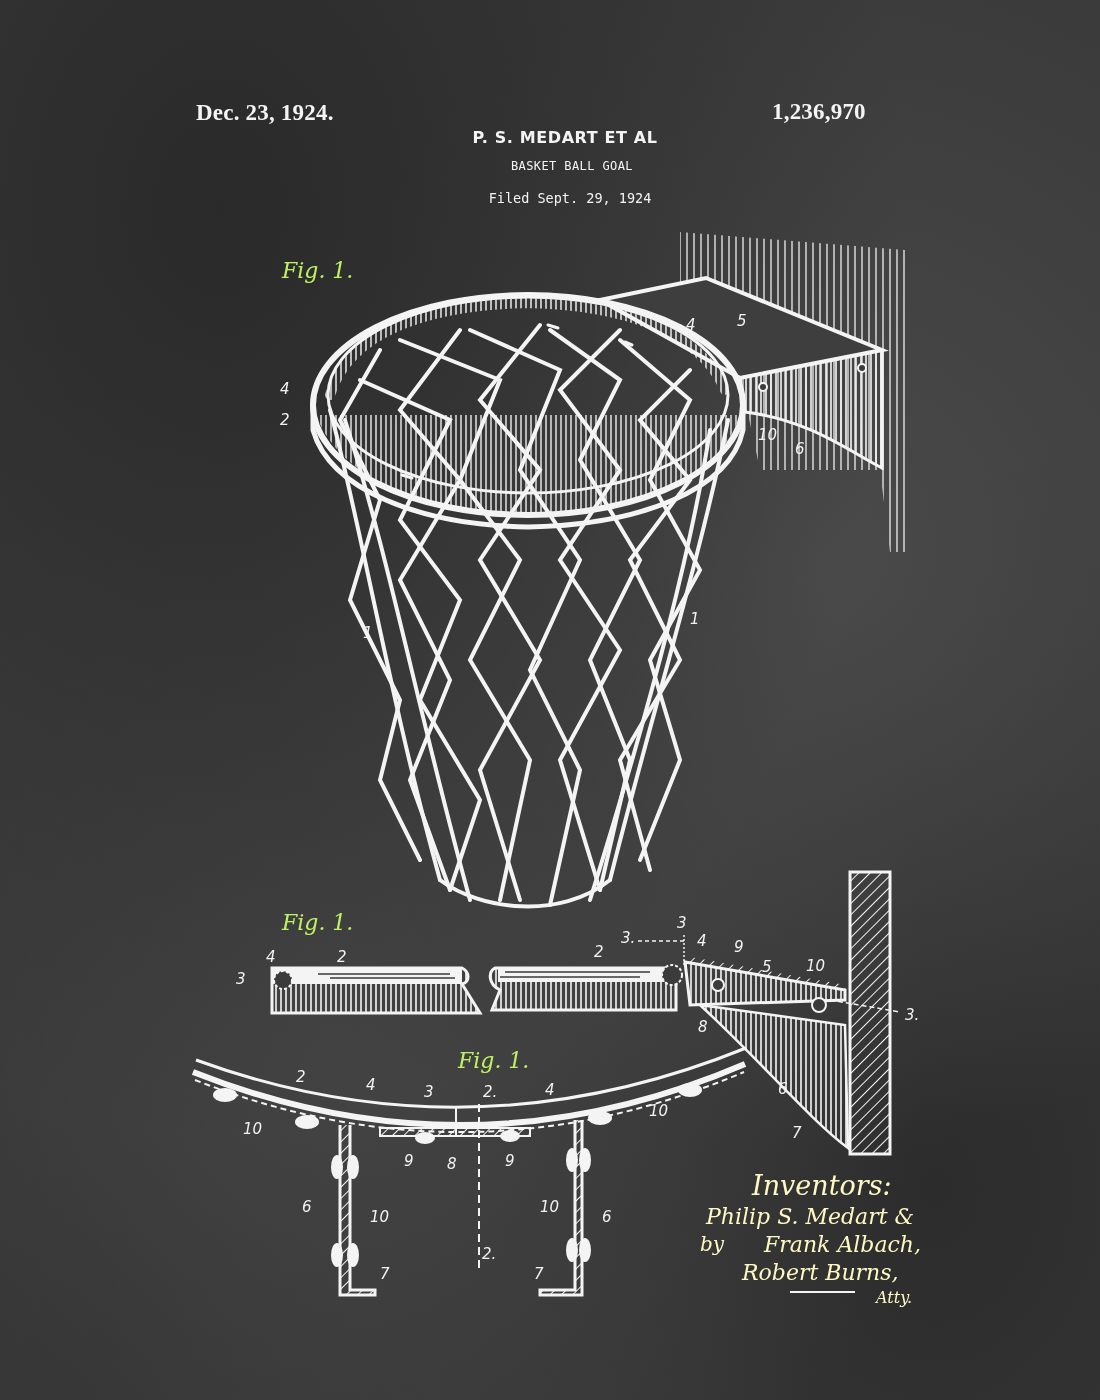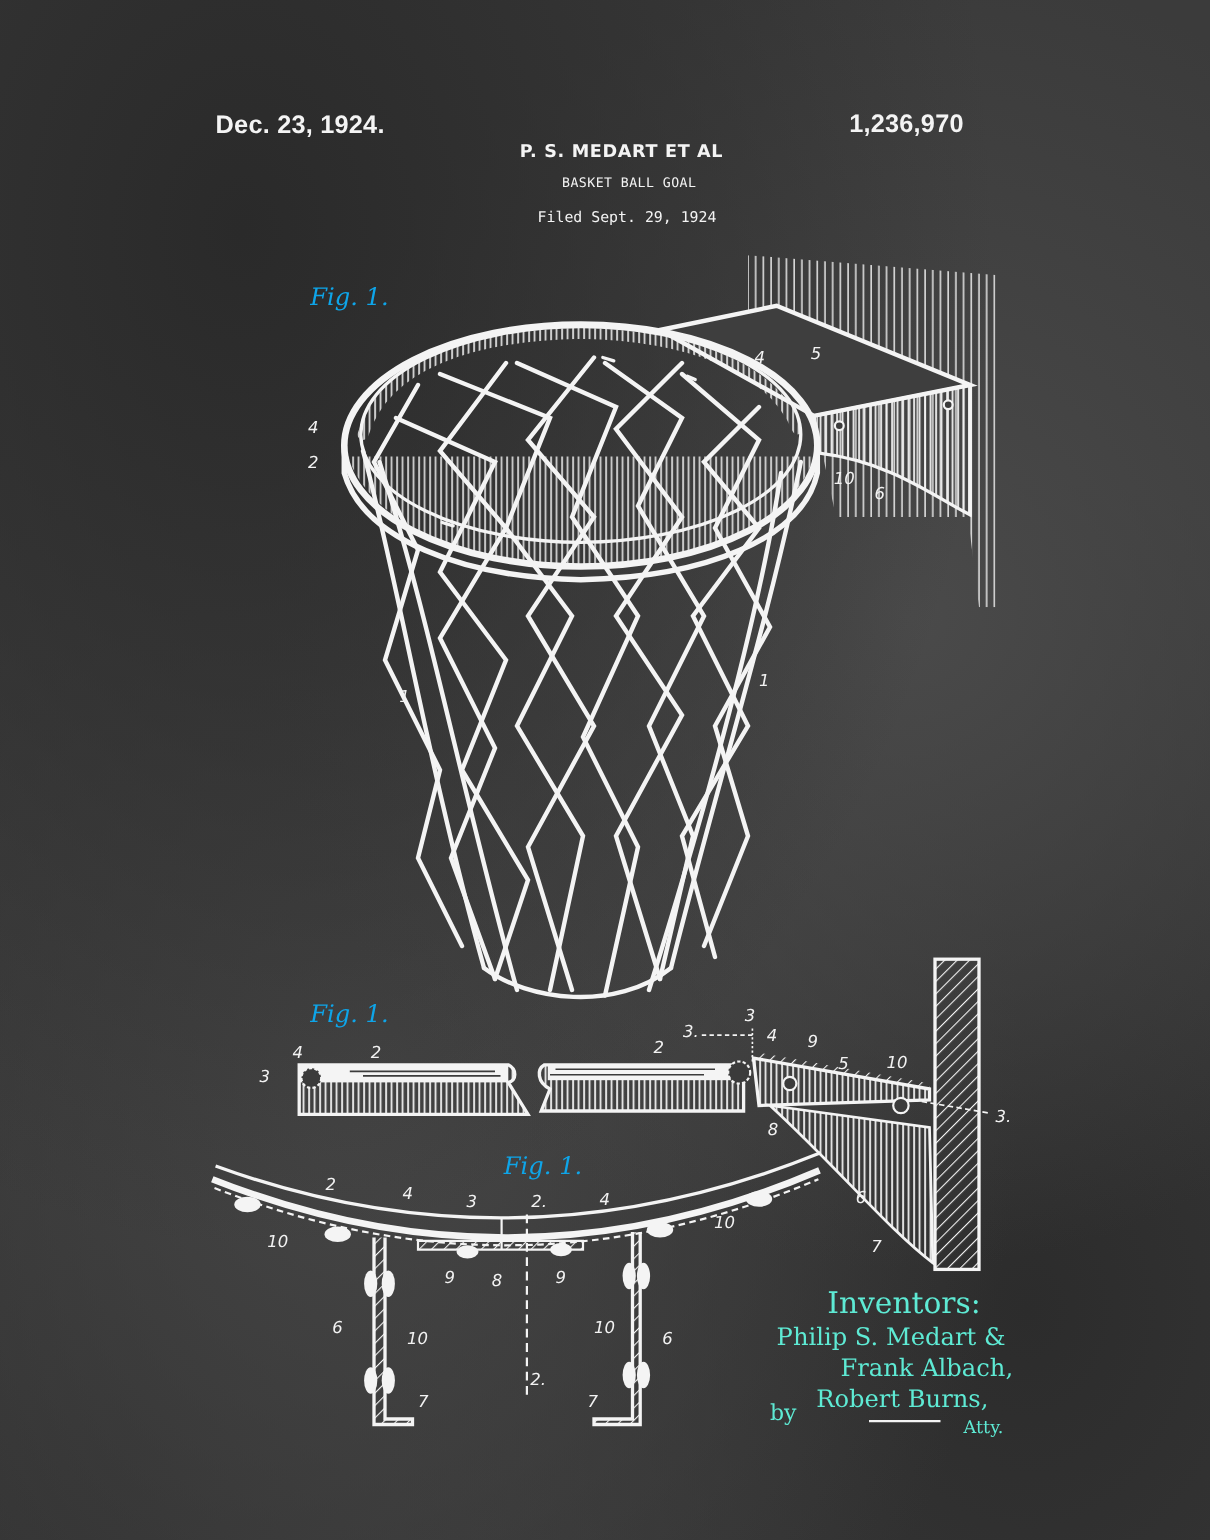--- a/index.html
+++ b/index.html
@@ -10,33 +10,33 @@
       radial-gradient(ellipse at 75% 40%, #4a4a4a 0%, transparent 50%),
       radial-gradient(ellipse at 30% 70%, #454545 0%, transparent 55%),
       radial-gradient(ellipse at 85% 85%, #2c2c2c 0%, transparent 45%),
       radial-gradient(ellipse at 10% 95%, #303030 0%, transparent 40%),
       #3b3b3b;
     font-family: "DejaVu Serif", serif;
     color: #f4f4f4;
   }
   .abs { position: absolute; }
   .hdr-date, .hdr-num {
-    font-family: Liberation Sans, sans-serif; font-weight: bold; font-size: 23px; letter-spacing: 0.2px;
+    font-family: Liberation Serif, serif; font-weight: bold; font-size: 23px; letter-spacing: 0.2px;
   }
   .hdr-date { left: 196px; top: 100px; }
   .hdr-num { left: 772px; top: 99px; }
   .hdr-center { left: 0; width: 1100px; text-align: center; }
   .inventor-title { top: 128px; font-family: "DejaVu Sans", sans-serif; font-size: 16px; font-weight: bold; letter-spacing: 0.6px; left: 100px; }
   .invention-title { top: 159px; font-family: "DejaVu Sans Mono", monospace; font-size: 12px; letter-spacing: 0.4px; left: 100px; }
   .filed { top: 190px; font-family: "DejaVu Sans Mono", monospace; font-size: 13.5px; left: 100px; }
   .fig-label {
-    font-family: "DejaVu Serif", serif; font-style: italic; font-size: 22px; color: #0ea5e9;
+    font-family: "DejaVu Serif", serif; font-style: italic; font-size: 22px; color: #bef264;
   }
   .ref { font-family: "DejaVu Sans", sans-serif; font-style: italic; font-size: 15px; color: #f2f2f2; }
-  .script { font-family: "DejaVu Serif", serif; color: #5eead4; }
+  .script { font-family: "DejaVu Serif", serif; font-style: italic; color: #fef9c3; }
   svg { position: absolute; left: 0; top: 0; }
 </style>
 </head>
 <body>
 
 <div class="abs hdr-date">Dec. 23, 1924.</div>
 <div class="abs hdr-num">1,236,970</div>
 <div class="abs hdr-center inventor-title" style="left:0;width:1130px">P. S. MEDART ET AL</div>
 <div class="abs hdr-center invention-title" style="left:0;width:1144px">BASKET BALL GOAL</div>
 <div class="abs hdr-center filed" style="left:0;width:1140px">Filed Sept. 29, 1924</div>
@@ -198,15 +198,15 @@
 <div class="abs ref" style="left:370px;top:1208px;">10</div>
 <div class="abs ref" style="left:540px;top:1198px;">10</div>
 <div class="abs ref" style="left:602px;top:1208px;">6</div>
 <div class="abs ref" style="left:482px;top:1245px;">2.</div>
 <div class="abs ref" style="left:380px;top:1265px;">7</div>
 <div class="abs ref" style="left:534px;top:1265px;">7</div>
 
 <div class="abs script" style="left:752px;top:1170px;font-size:27px;">Inventors:</div>
 <div class="abs script" style="left:706px;top:1204px;font-size:22px;">Philip S. Medart &amp;</div>
 <div class="abs script" style="left:734px;top:1232px;font-size:22px;margin-left:30px;">Frank Albach,</div>
-<div class="abs script" style="left:700px;top:1272px;font-size:20px;">by</div>
+<div class="abs script" style="left:700px;top:1232px;font-size:20px;">by</div>
 <div class="abs script" style="left:742px;top:1260px;font-size:22px;text-align:center;">Robert Burns,</div>
 <div class="abs script" style="left:876px;top:1288px;font-size:16px;">Atty.</div>
 
 </body></html>

